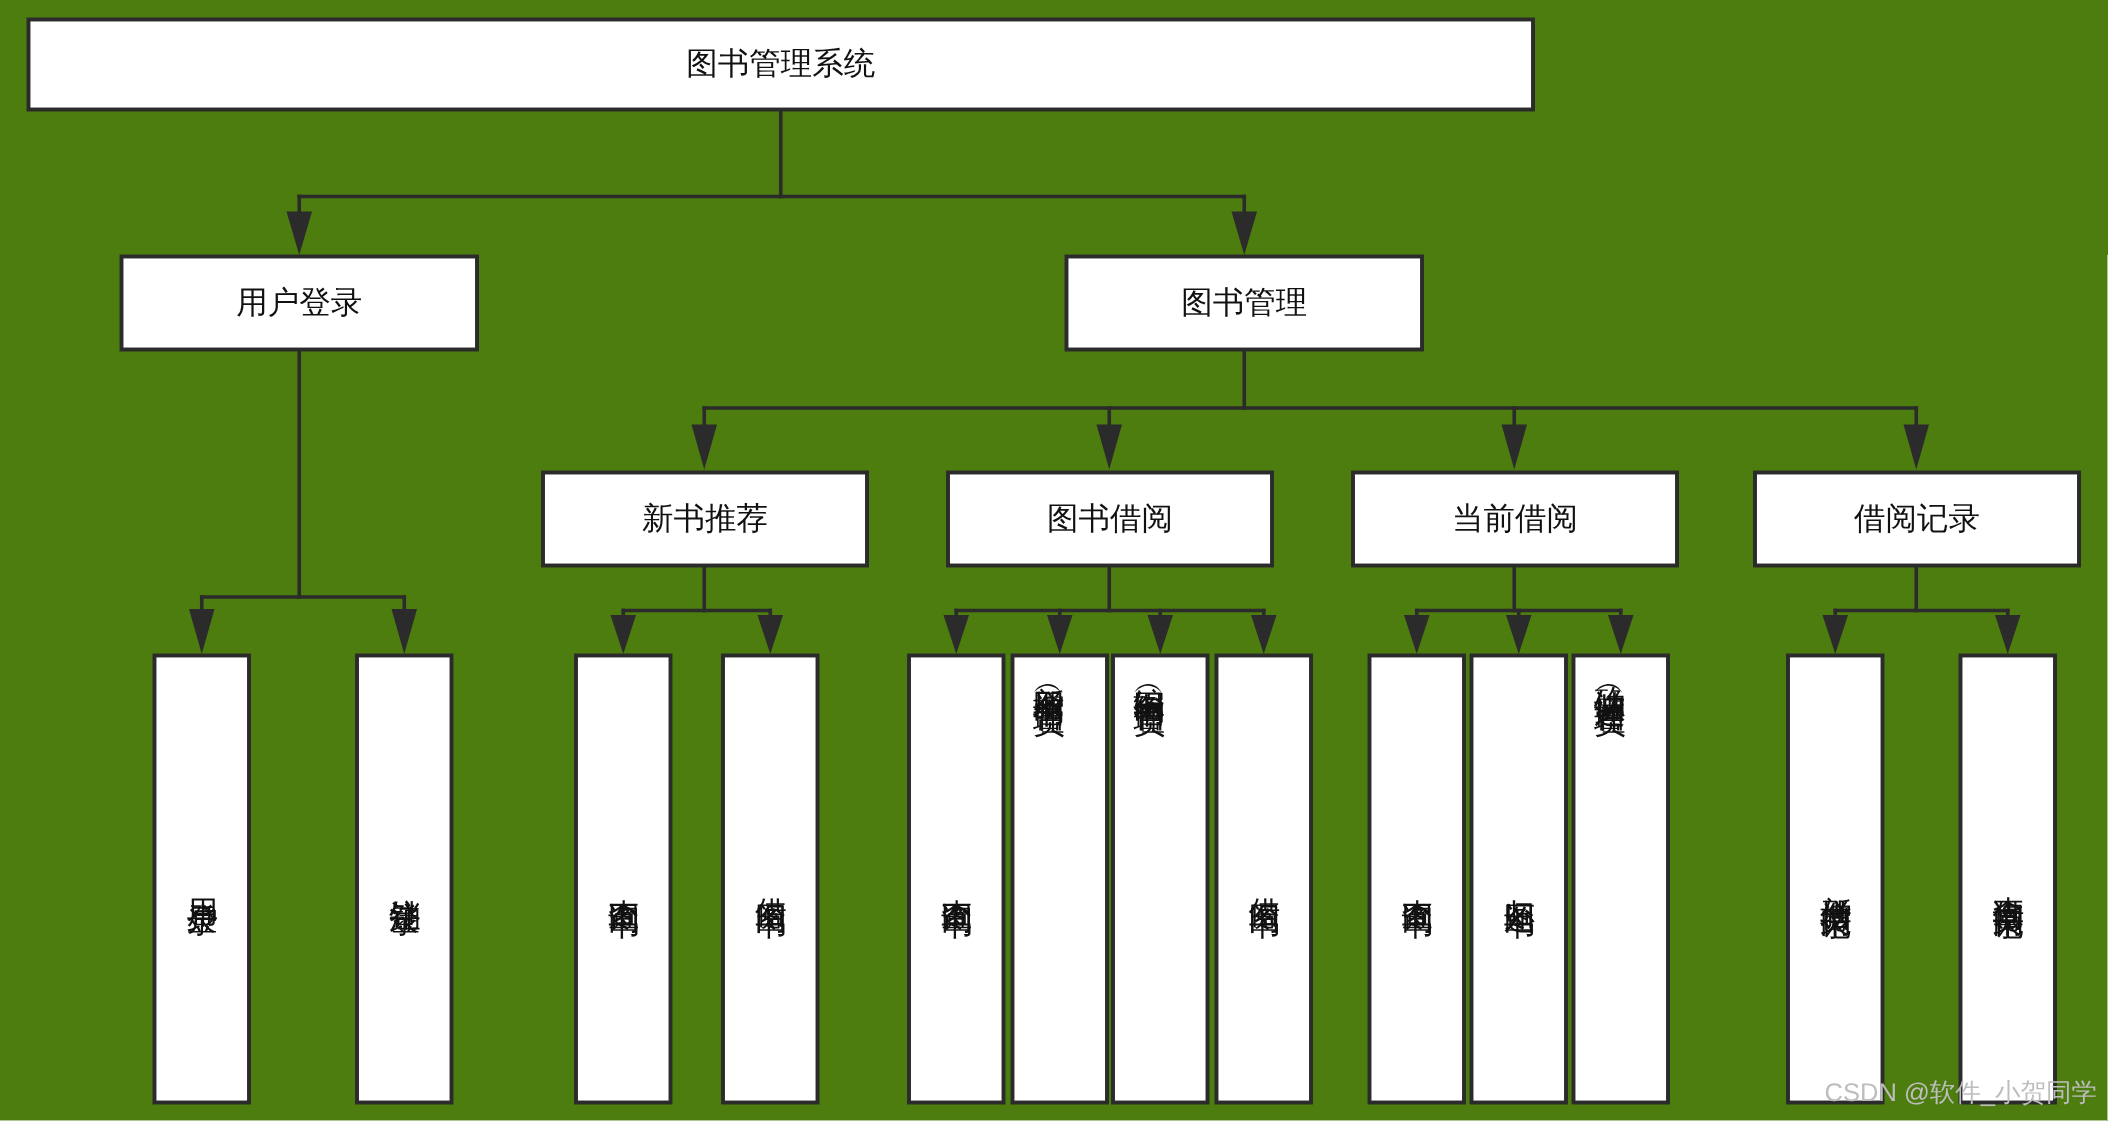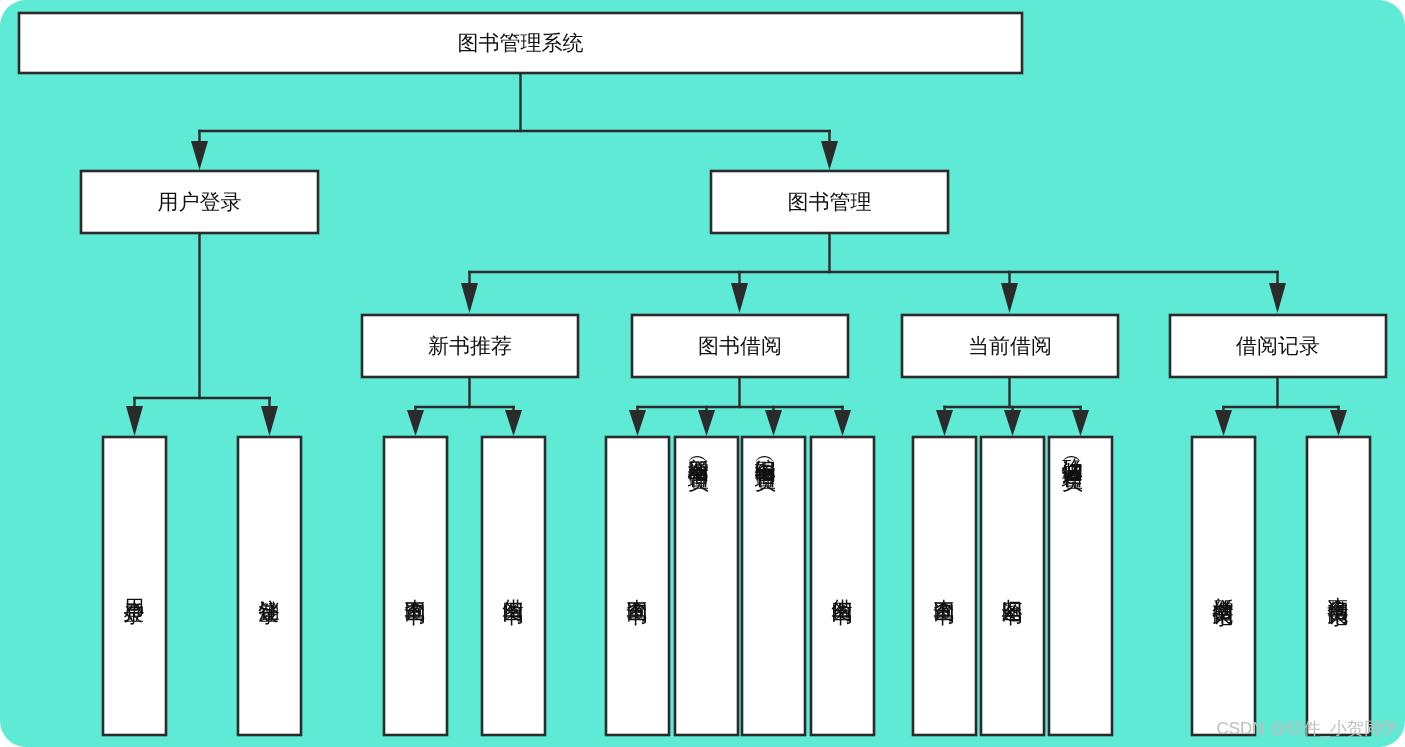--- a/index.html
+++ b/index.html
@@ -7,23 +7,22 @@
     padding: 0;
     background: #ffffff;
   }
   body {
     font-family: "Liberation Sans", "DejaVu Sans", sans-serif;
   }
   #stage {
     position: relative;
     width: 1405px;
     height: 747px;
-    background: #5eead4;
+    background: #4d7c0f;
     overflow: hidden;
-    border-radius: 26px;
   }
   #diagram-svg {
     position: absolute;
     left: 0;
     top: 0;
     width: 1405px;
     height: 747px;
   }
   .node-box {
     fill: #ffffff;

